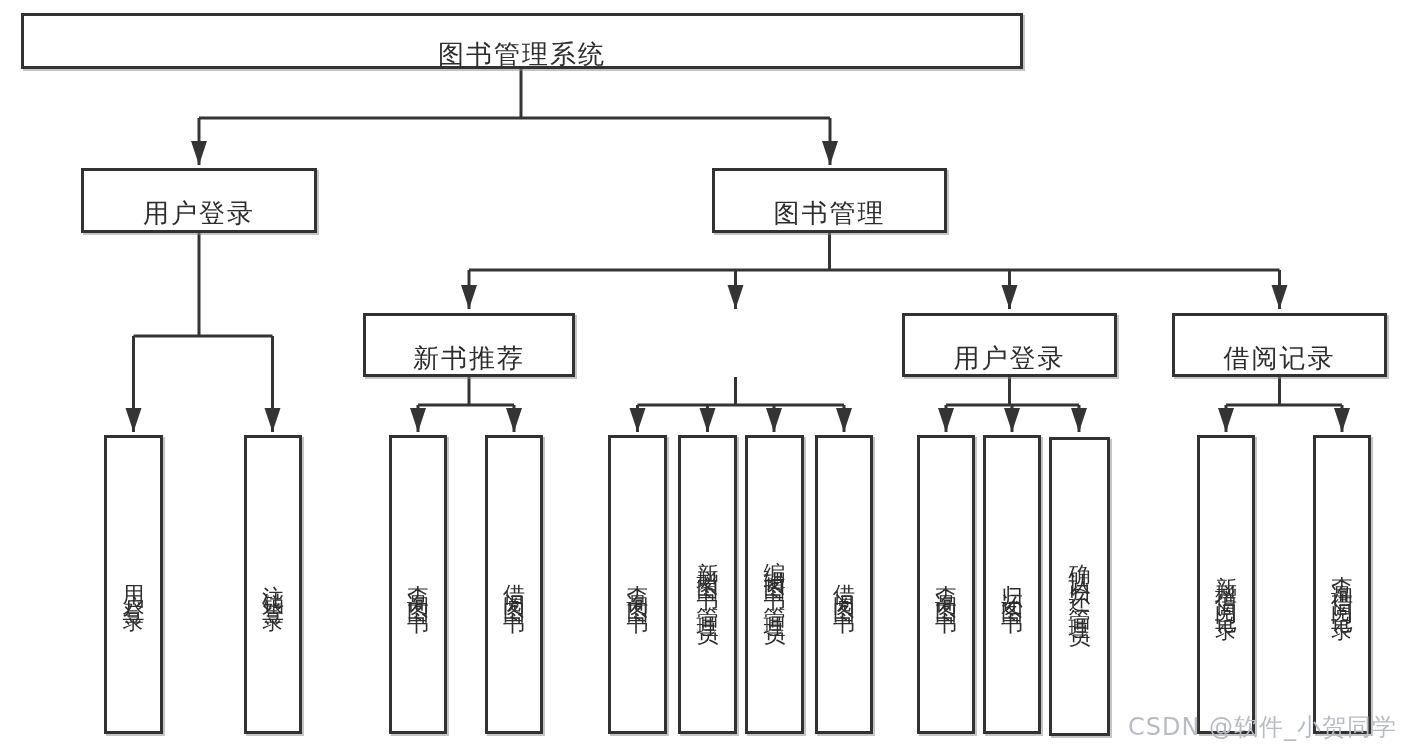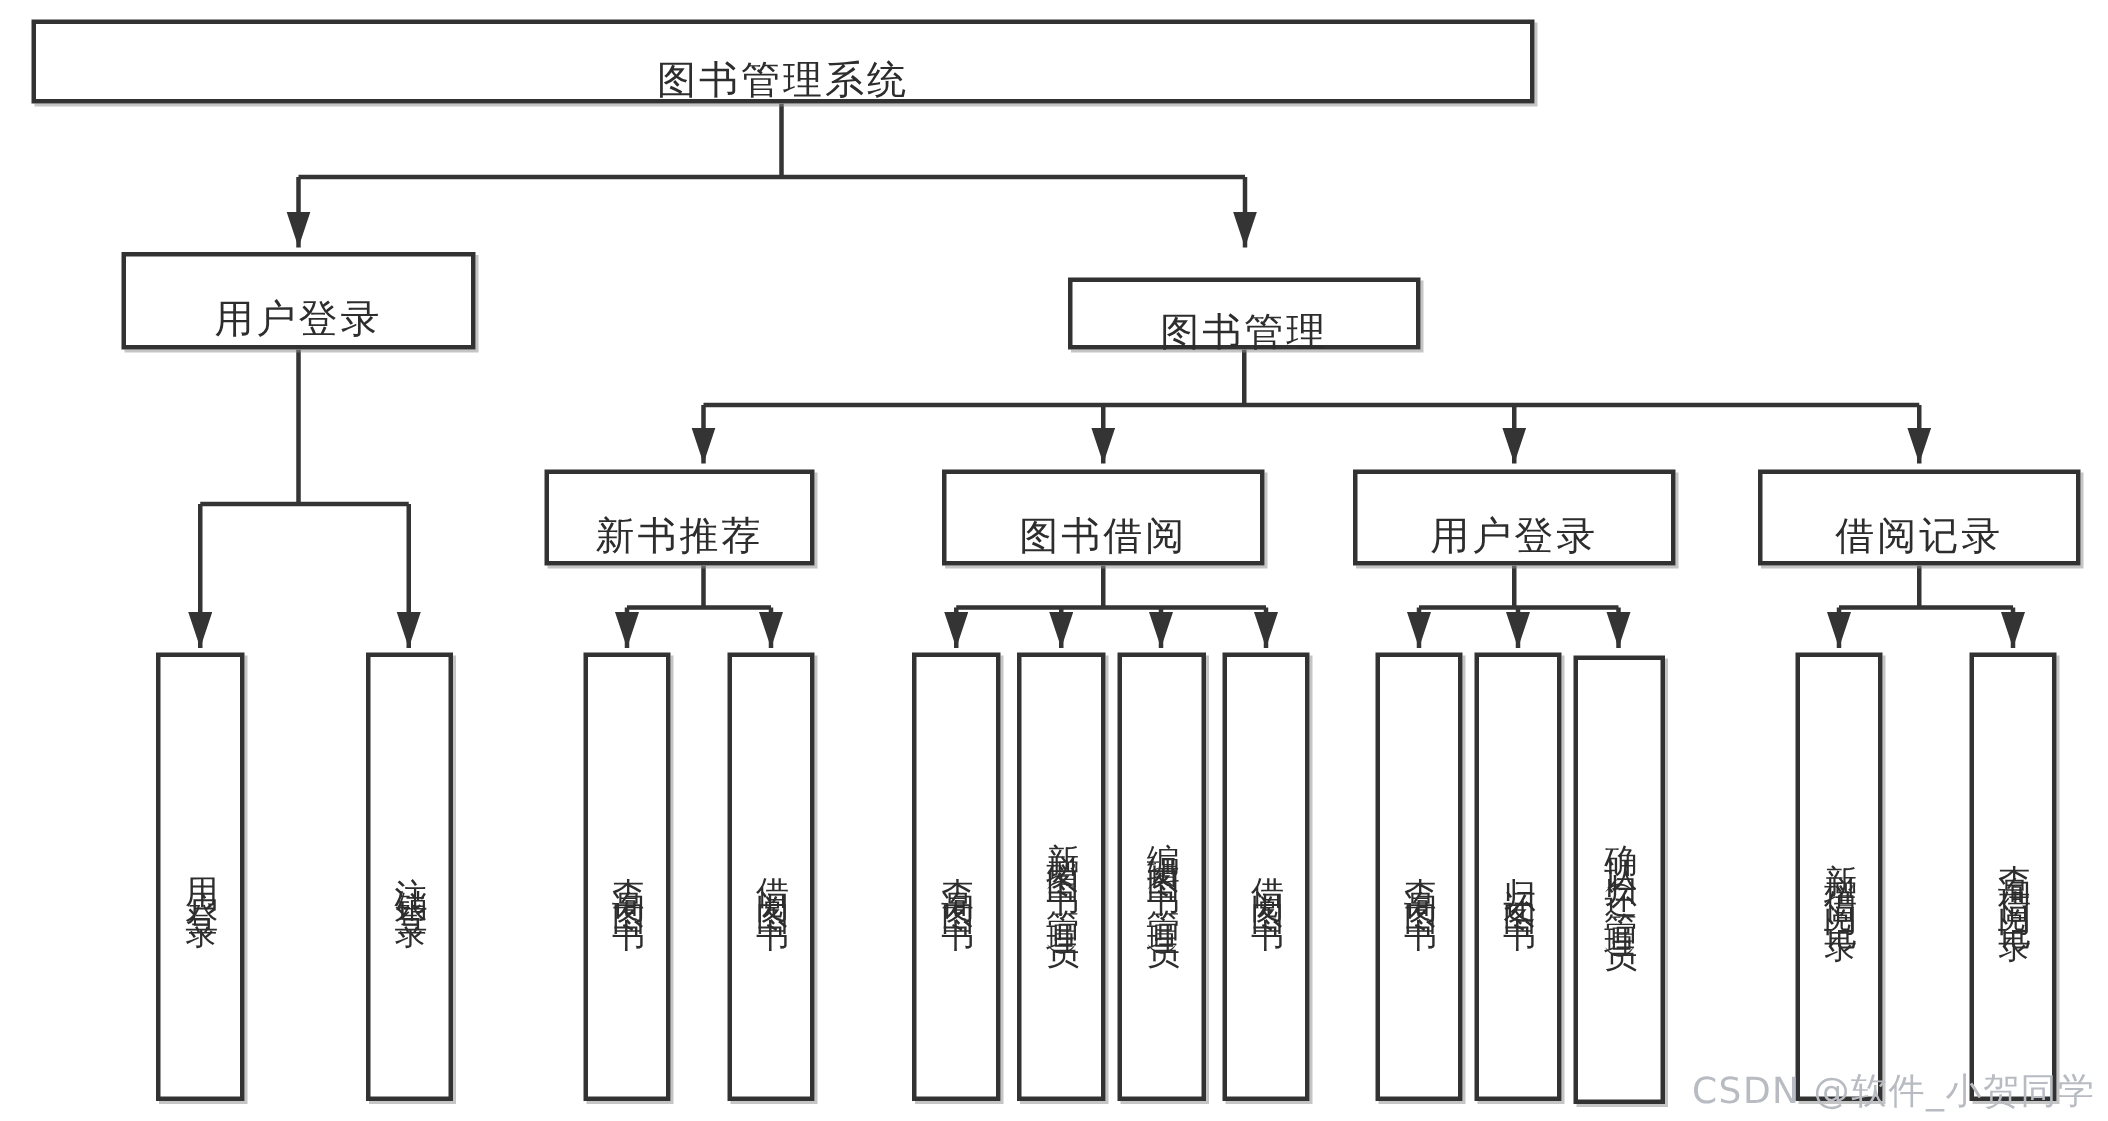--- a/index.html
+++ b/index.html
@@ -105,29 +105,26 @@
     <path class="arrow" d="M1342,405 V432" marker-end="url(#arrowhead)"></path>
   </svg>
 
   <div class="node h" style="left:21px;top:13px;width:1002px;height:56px">
     <span>图书管理系统</span>
   </div>
 
   <div class="node h" style="left:81px;top:168px;width:236px;height:65px">
     <span>用户登录</span>
   </div>
-  <div class="node h" style="left:712px;top:185px;width:235px;height:48px">
+  <div class="node h" style="left:712px;top:168px;width:235px;height:65px">
     <span>图书管理</span>
   </div>
 
-  <div class="node h" style="left:363px;top:313px;width:180px;height:64px">
+  <div class="node h" style="left:363px;top:313px;width:212px;height:64px">
     <span>新书推荐</span>
-  </div>
-  <div class="node h" style="left:628px;top:313px;width:215px;height:64px">
-    <span>图书借阅</span>
   </div>
   <div class="node h" style="left:902px;top:313px;width:215px;height:64px">
     <span>用户登录</span>
   </div>
   <div class="node h" style="left:1172px;top:313px;width:215px;height:64px">
     <span>借阅记录</span>
   </div>
 
   <div class="node v" style="left:104px;top:435px;width:59px;height:299px">
     <span>用户登录</span>

